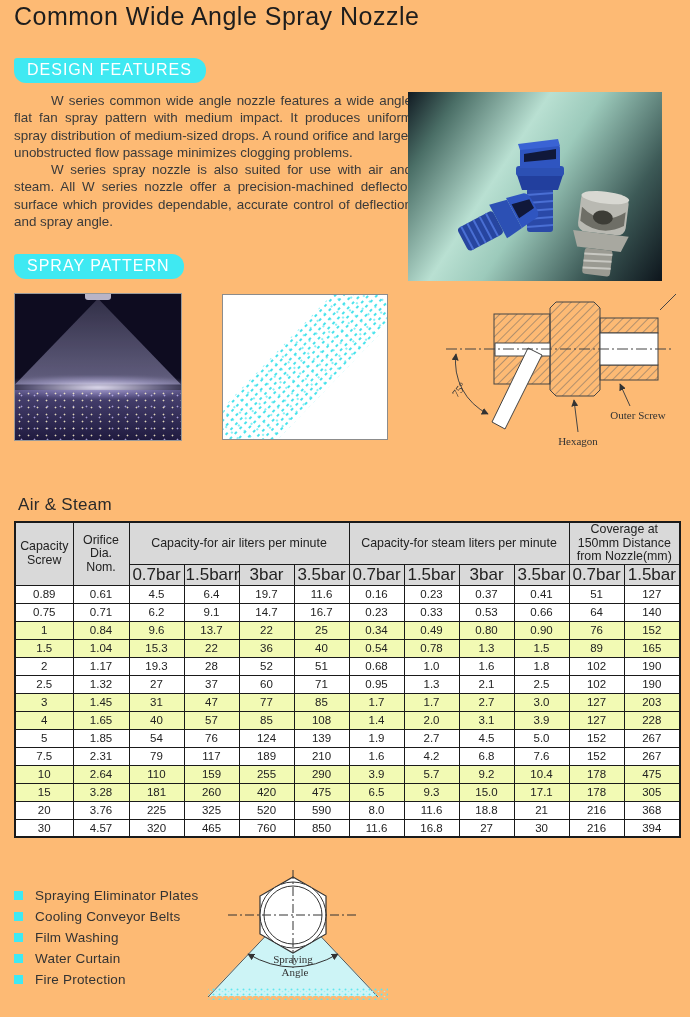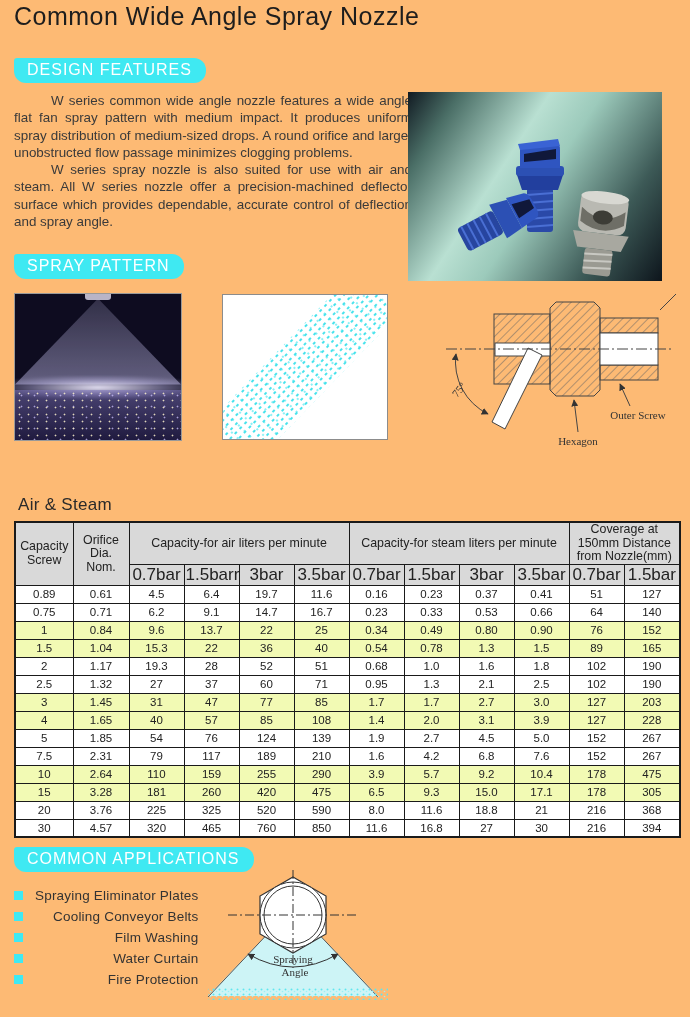--- a/index.html
+++ b/index.html
@@ -59,21 +59,21 @@
   table.perf{position:absolute;left:14px;top:521px;width:662px;border-collapse:collapse;table-layout:fixed;
     border:2px solid #1a1a1a;font-size:11.5px;color:#222;}
   table.perf th,table.perf td{border:1px solid #1a1a1a;text-align:center;vertical-align:middle;padding:0 1px;}
   table.perf thead th{background:var(--thgray);font-weight:400;}
   table.perf .grp{font-size:12.4px;line-height:13.5px;height:39px;}
   table.perf .sub-row th{height:21px;font-size:17px;}
   table.perf tbody td{height:18px;background:#fff;}
   table.perf tbody tr.hl td{background:var(--hl);}
 
   .apps-list{position:absolute;left:14px;top:889px;list-style:none;}
-  .apps-list li{display:flex;align-items:center;margin-bottom:8px;height:13px;justify-content:space-between;}
+  .apps-list li{display:flex;align-items:center;margin-bottom:8px;height:13px;}
   .apps-list .sq{width:9px;height:9px;background:var(--accent);margin-right:12px;flex:0 0 9px;}
   .apps-list span:last-child{font-size:13.5px;color:#333;letter-spacing:.2px;}
 
   .angle-diagram{position:absolute;left:200px;top:868px;}
 </style>
 </head>
 <body>
 
 <div class="page">
 
@@ -414,23 +414,20 @@
           <td>11.6</td>
           <td>16.8</td>
           <td>27</td>
           <td>30</td>
           <td>216</td>
           <td>394</td>
         </tr>
       </tbody>
   </table>
 
-  <div class="badge badge-apps">
-    <span>COMMON APPLICATIONS</span>
-  </div>
   <ul class="apps-list">
       <li>
         <span class="sq"></span>
         <span>Spraying Eliminator Plates</span>
       </li>
       <li>
         <span class="sq"></span>
         <span>Cooling Conveyor Belts</span>
       </li>
       <li>

